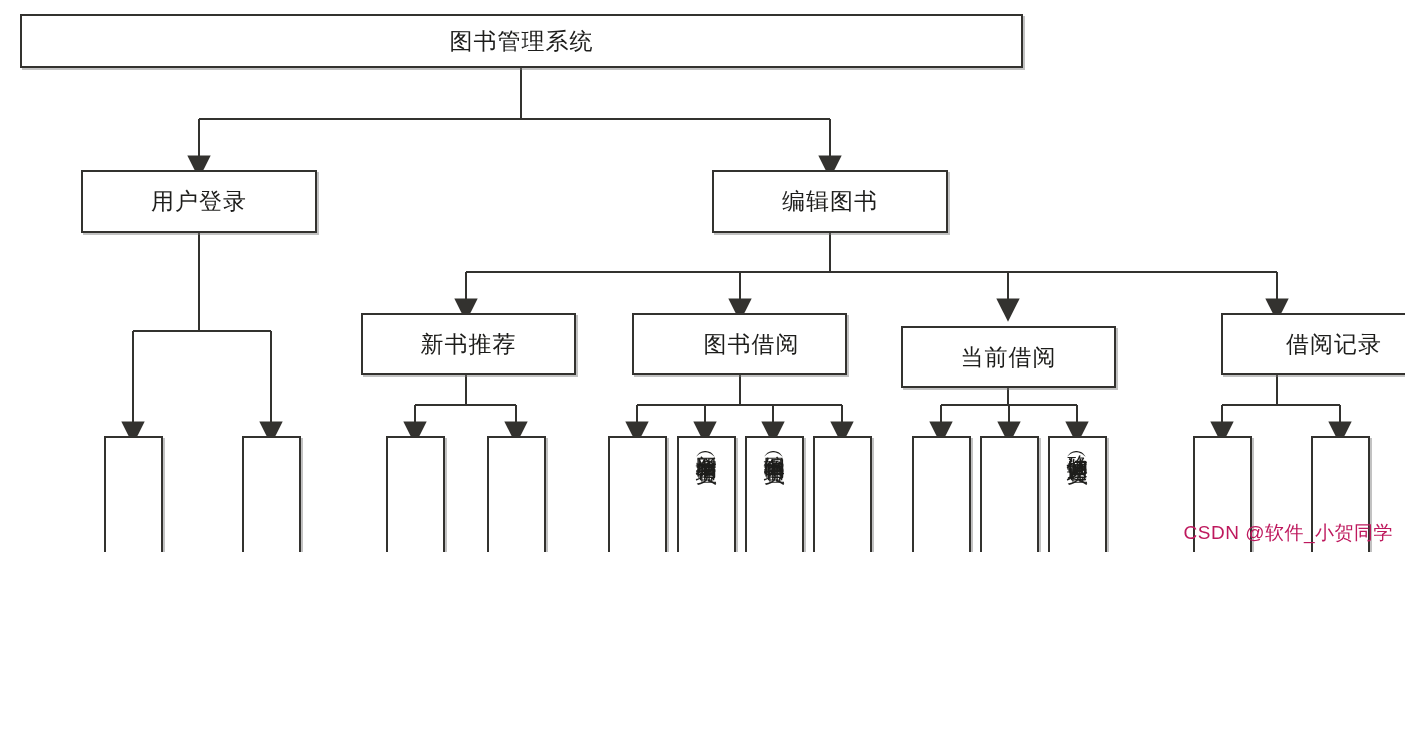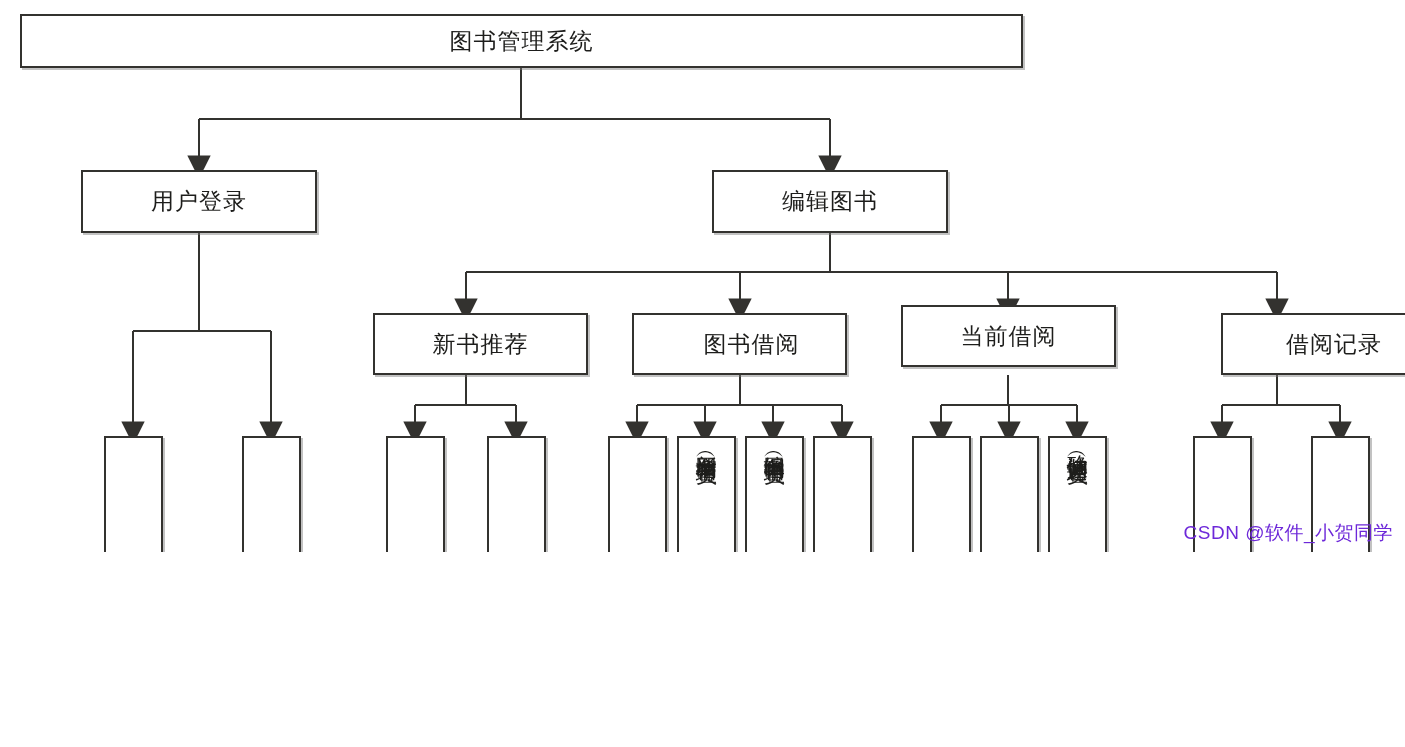--- a/index.html
+++ b/index.html
@@ -66,21 +66,21 @@
     letter-spacing: 1.5px;
   }
   .node.vertical.centered {
     align-items: center;
   }
   #watermark {
     position: absolute;
     right: 12px;
     bottom: 6px;
     font-size: 19px;
-    color: #6d28d9;
+    color: #be185d;
     letter-spacing: 0.5px;
     z-index: 8;
     white-space: nowrap;
     user-select: none;
   }
 </style>
 </head>
 <body>
 
 <div id="diagram-root">
@@ -143,29 +143,29 @@
   </div>
 
   <div class="node horizontal" style="left:81px; top:170px; width:236px; height:63px;">
     <span class="node-label">用户登录</span>
   </div>
 
   <div class="node horizontal" style="left:712px; top:170px; width:236px; height:63px;">
     <span class="node-label">编辑图书</span>
   </div>
 
-  <div class="node horizontal" style="left:361px; top:313px; width:215px; height:62px;margin-left:12px;">
+  <div class="node horizontal" style="left:361px; top:313px; width:215px; height:62px;">
     <span class="node-label">新书推荐</span>
   </div>
 
   <div class="node horizontal" style="left:632px; top:313px; width:215px; height:62px;padding-left:24px;">
     <span class="node-label">图书借阅</span>
   </div>
 
-  <div class="node horizontal" style="left:901px; top:305px; width:215px; height:62px;">
+  <div class="node horizontal" style="left:901px; top:326px; width:215px; height:62px;">
     <span class="node-label">当前借阅</span>
   </div>
 
   <div class="node horizontal" style="left:1221px; top:313px; width:215px; height:62px;padding-left:11px;">
     <span class="node-label">借阅记录</span>
   </div>
 
   <div class="node vertical centered" style="left:104px; top:436px; width:59px; height:299px;">
     <span class="node-label">用户登录</span>
   </div>

